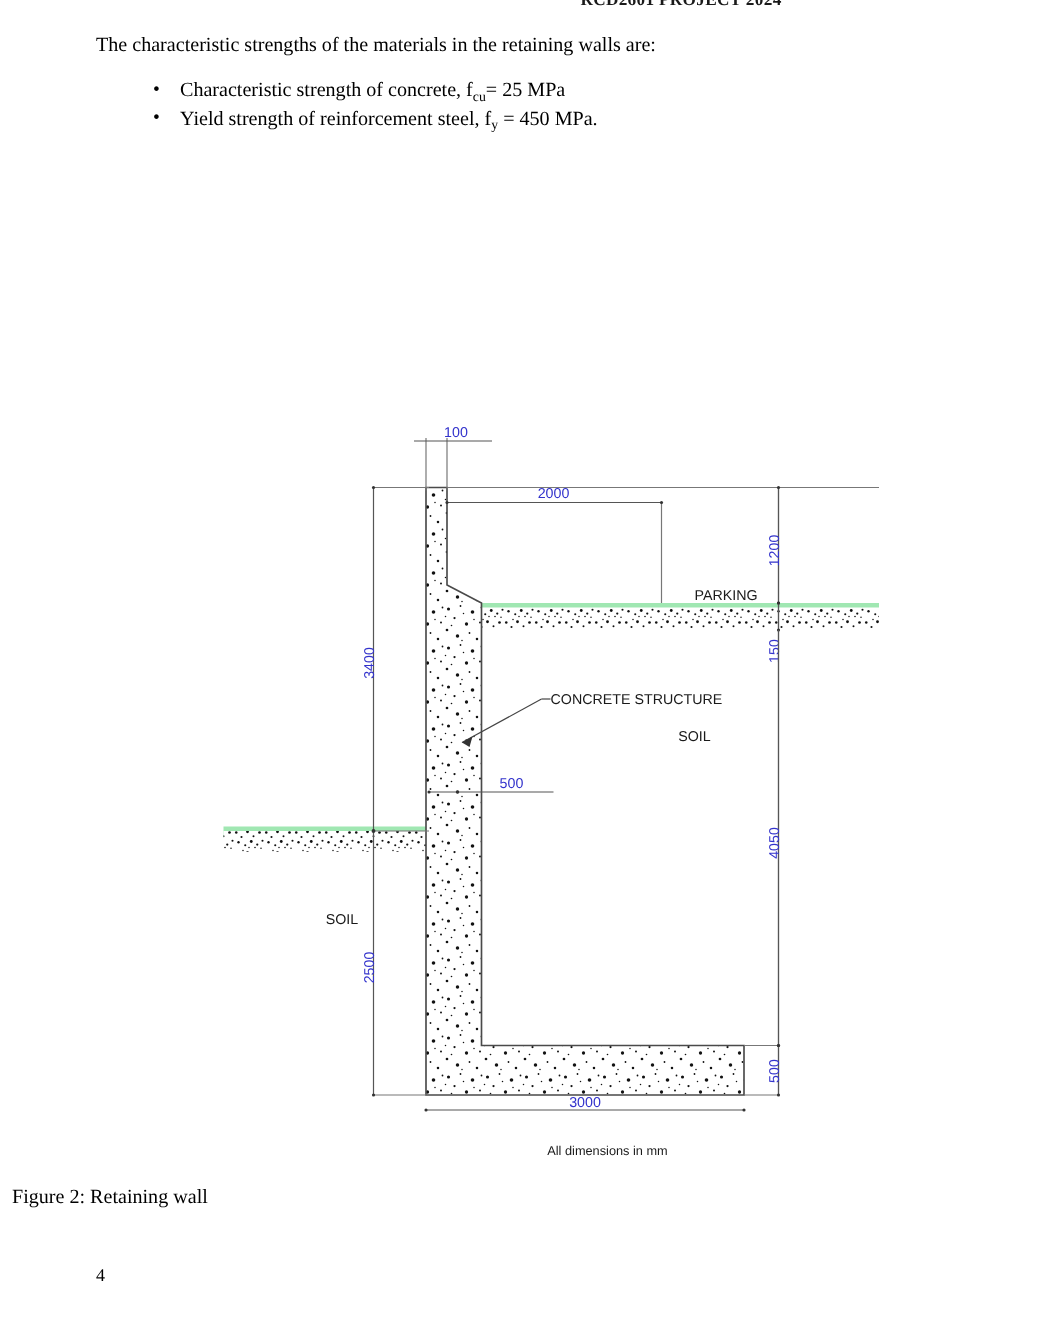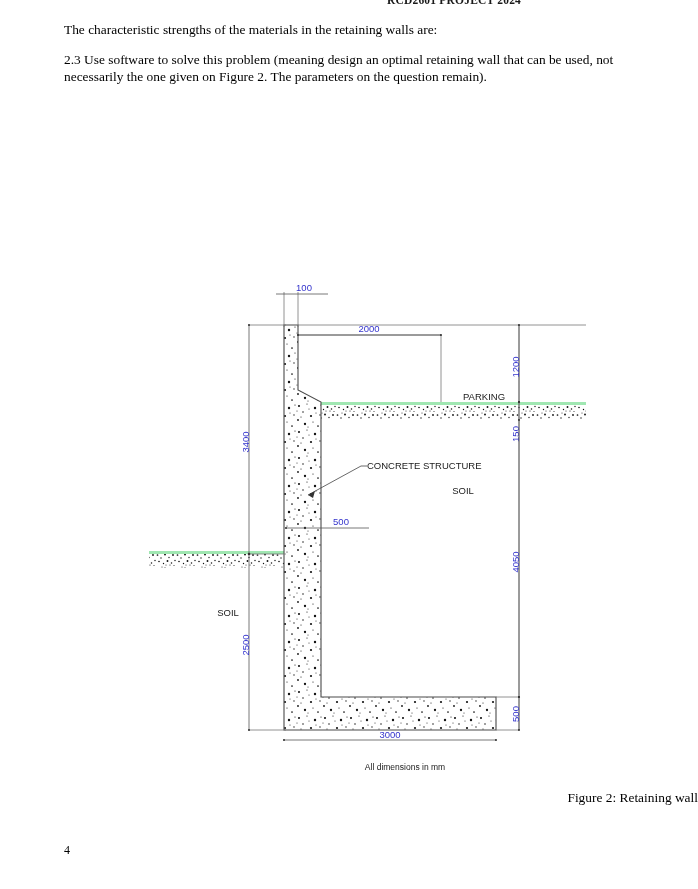--- a/index.html
+++ b/index.html
@@ -28,41 +28,44 @@
   }
   ul.bullets li::before{
     content:"\2022";position:absolute;left:0;top:-1px;font-size:13px;
   }
   sub{font-size:9.2px;vertical-align:baseline;position:relative;top:3px;}
 
   
   .figure{position:absolute;left:0;top:272px;width:698px;height:510px;padding-left:36px;}
   .figure svg{display:block;}
   .caption{
-    position:absolute;left:0;top:790px;width:698px;text-align:right;
+    position:absolute;left:0;top:790px;width:698px;text-align:left;
     font-size:13.4px;
   }
   .caption span{display:inline-block;margin-left:8px;}
   .pageno{position:absolute;left:64px;top:843px;font-size:12px;}
 </style>
 </head>
 <body>
 
 <div class="page">
 
   <div class="header">
     <span>RCD2601 PROJECT 2024</span>
   </div>
 
   <div class="body">
 
     <p class="para">The characteristic strengths of the materials in the retaining walls are:</p>
 
-
-    <p class="para">2.3 Use software to solve this problem (meaning design an optimal retaining wall that can be used, not necessarily the one given on Figure 2. The parameters on the question remain).</p>
+    <ul class="bullets">
+      <li><span>Characteristic strength of concrete, f</span><sub>cu</sub><span>= 25 MPa</span></li>
+      <li><span>Yield strength of reinforcement steel, f</span><sub>y</sub><span> = 450 MPa.</span></li>
+    </ul>
+
   </div>
 
   <div class="figure">
     <svg width="698" height="510" viewBox="0 0 698 510">
       <defs>
 
         <pattern id="concrete" width="26" height="26" patternUnits="userSpaceOnUse">
           <rect width="26" height="26" fill="#ffffff"></rect>
           <g fill="#111111">
             <circle cx="3" cy="4" r="1.05"></circle>

